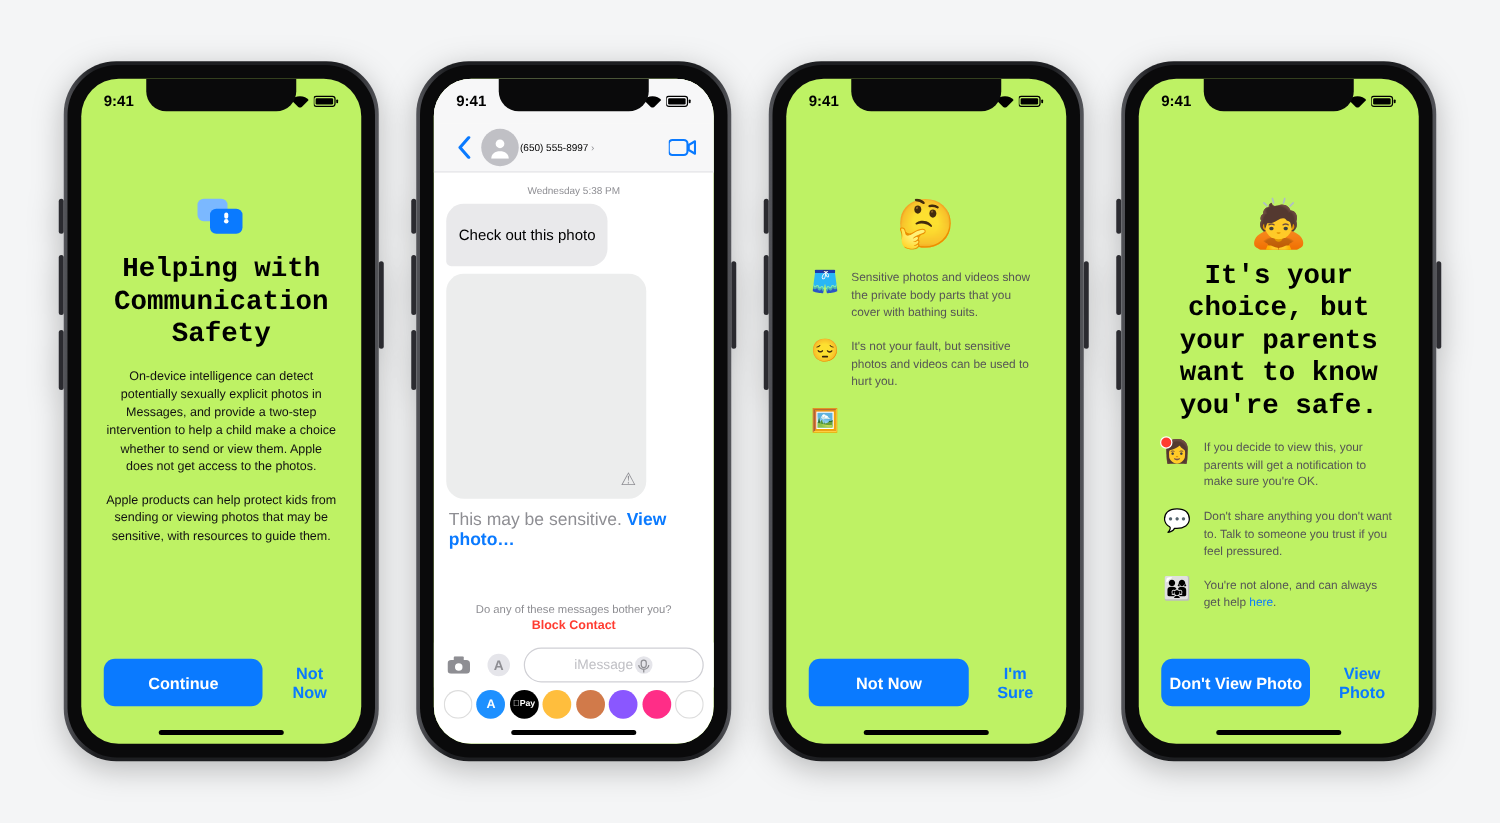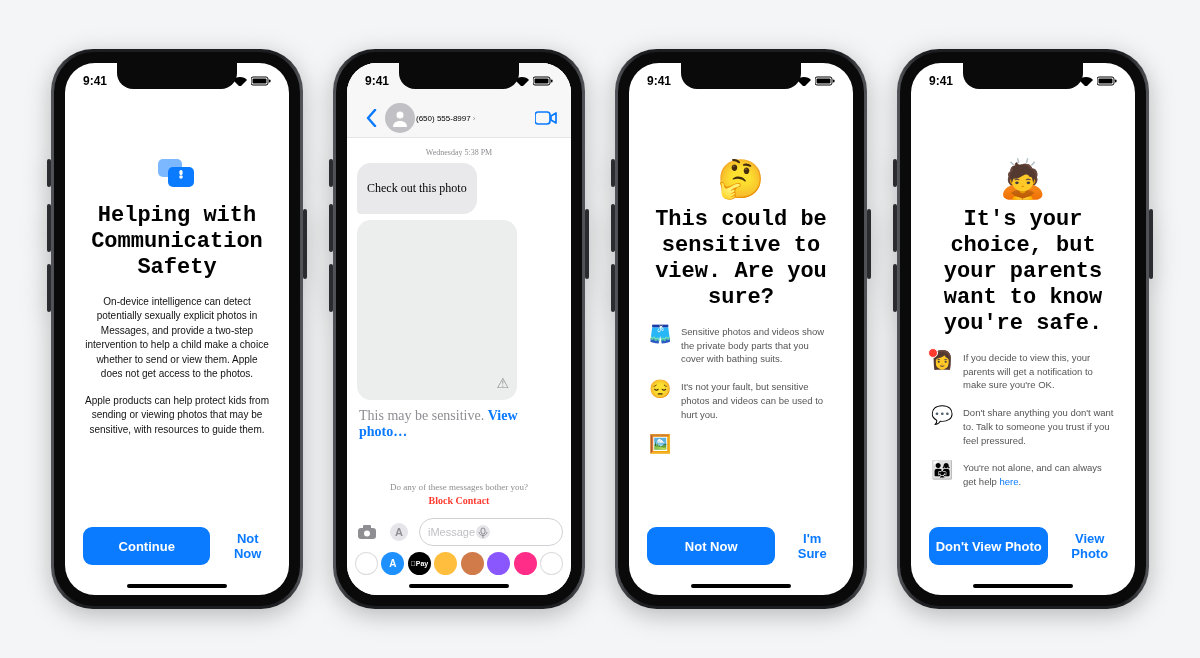--- a/index.html
+++ b/index.html
@@ -47,21 +47,21 @@
   .phone .mid {
     width:100%; height:100%;
     border-radius: 40px;
     background:#0a0a0b;
     padding: 11px;
     box-sizing: border-box;
   }
   .phone .screen {
     width:100%; height:100%;
     border-radius: 30px;
-    background:#ffffff;
+    background:#bef264;
     position: relative;
     overflow: hidden;
   }
   .notch {
     position:absolute;
     top:0; left:50%;
     transform: translateX(-50%);
     width: 120px; height: 26px;
     background:#0a0a0b;
     border-bottom-left-radius: 16px;
@@ -215,21 +215,21 @@
   .contact-name{
     font-size:8px; color:#000;
     display:flex; align-items:center; gap:2px;
   }
   .contact-name .chev{ font-size:8px; color:#8e8e93; }
   .hdr-left, .hdr-right{ width:26px; display:flex; align-items:center; justify-content:center; }
   .msg-thread{
     flex:1 1 auto;
     overflow:hidden;
     padding: 6px 10px 0 10px;
-    display:flex; flex-direction:column;font-family:Liberation Serif, serif;
+    display:flex; flex-direction:column;
   }
   .timestamp{
     font-size:8px; color:#8e8e93;
     text-align:center;
     margin:4px 0;
   }
   .bubble{
     align-self:flex-start;
     background:#e9e9eb;
     color:#000;
@@ -286,21 +286,21 @@
   .compose-input{
     flex:1 1 auto;
     height:26px;
     border:1px solid #d0d0d5;
     border-radius:14px;
     display:flex; align-items:center;
     padding:0 8px;
     font-size:11px;
     color:#c0c0c5;
     background:#fff;
-    justify-content:flex-start;
+    justify-content:center;
   }
   .app-tray{
     flex:0 0 auto;
     display:flex;
     justify-content:space-between;
     padding: 2px 8px 20px 8px;
   }
   .app-tray .app{
     width:23px; height:23px; border-radius:50%;
     display:flex; align-items:center; justify-content:center;
@@ -500,21 +500,20 @@
                     <rect x="1.5" y="2.5" width="14" height="5" rx="1" fill="#000"></rect>
                     <rect x="18" y="3.5" width="1.5" height="3" rx="0.7" fill="#000"></rect>
                   </svg>
           </span>
         </div>
 
         <div class="sheet-body">
           <div class="sheet-icon-wrap">
             <span style="font-size:38px">🤔</span>
           </div>
-          <div class="sheet-title">This could be sensitive to view. Are you sure?</div>
           <div class="bullets" id="bullets-3">
                   <div class="bullet">
                     <div class="emoji">🩳</div>
                     <div class="txt">Sensitive photos and videos show the private body parts that you cover with bathing suits.</div>
                   </div>
                   <div class="bullet">
                     <div class="emoji">😔</div>
                     <div class="txt">It's not your fault, but sensitive photos and videos can be used to hurt you.</div>
                   </div>
                   <div class="bullet">

